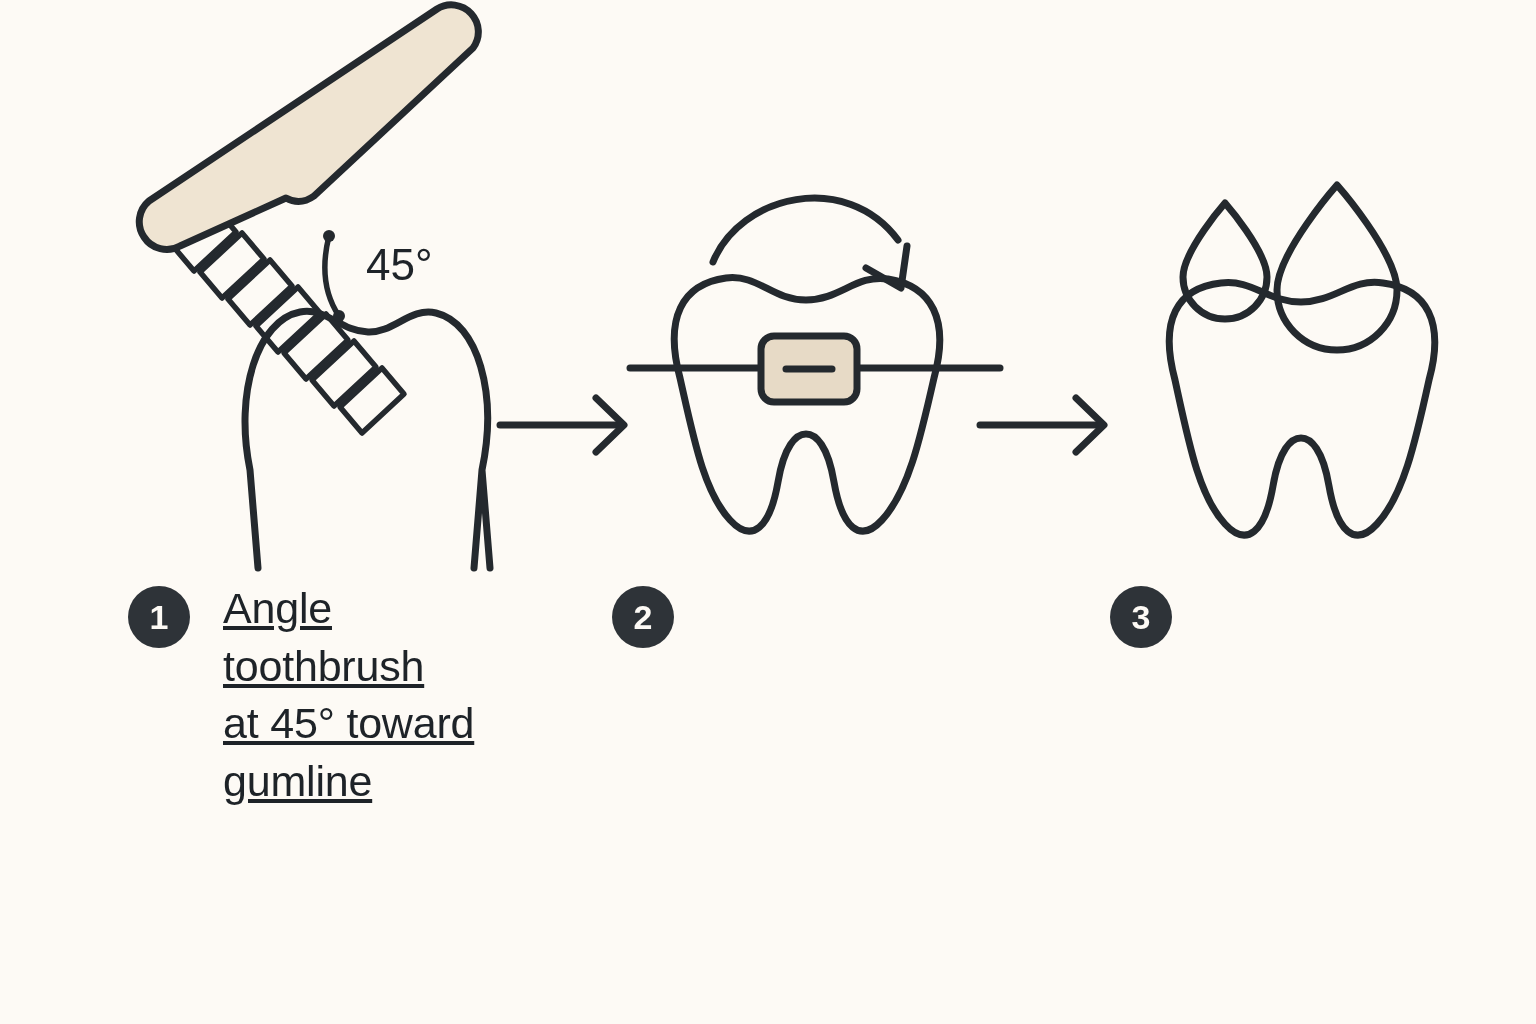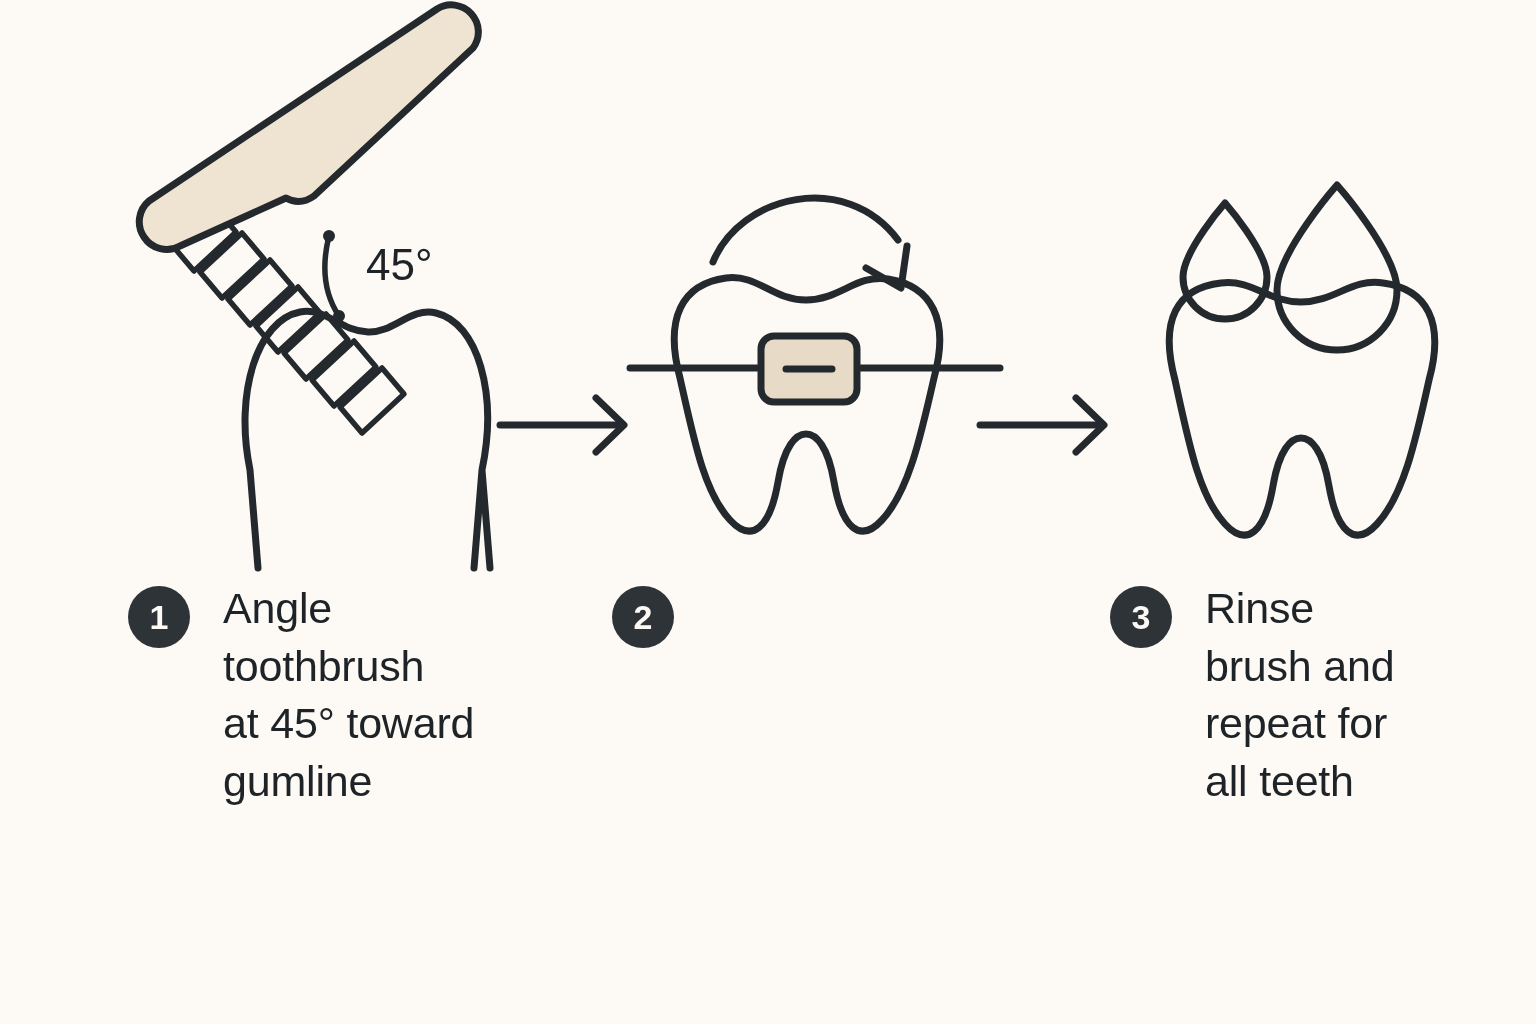--- a/index.html
+++ b/index.html
@@ -84,20 +84,21 @@
     user-select: none;
   }
 
   .caption-text {
     margin-left: 33px;
     font-size: 43px;
     line-height: 1.34;
     color: #1E2328;
     letter-spacing: -0.2px;
     white-space: pre-line;
+    text-decoration: underline;
   }
 
   svg { display: block; overflow: visible; }
   .ink {
     fill: none;
     stroke: #24292E;
     stroke-width: 7;
     stroke-linecap: round;
     stroke-linejoin: round;
   }
@@ -258,20 +259,16 @@
 at 45° toward
 gumline</div>
     </div>
 
     <div class="step step-2">
       <div class="badge">2</div>
     </div>
 
     <div class="step step-3">
       <div class="badge">3</div>
-      <div class="caption-text">Rinse
-brush and
-repeat for
-all teeth</div>
     </div>
   </div>
 
 </div>
 
 </body></html>

